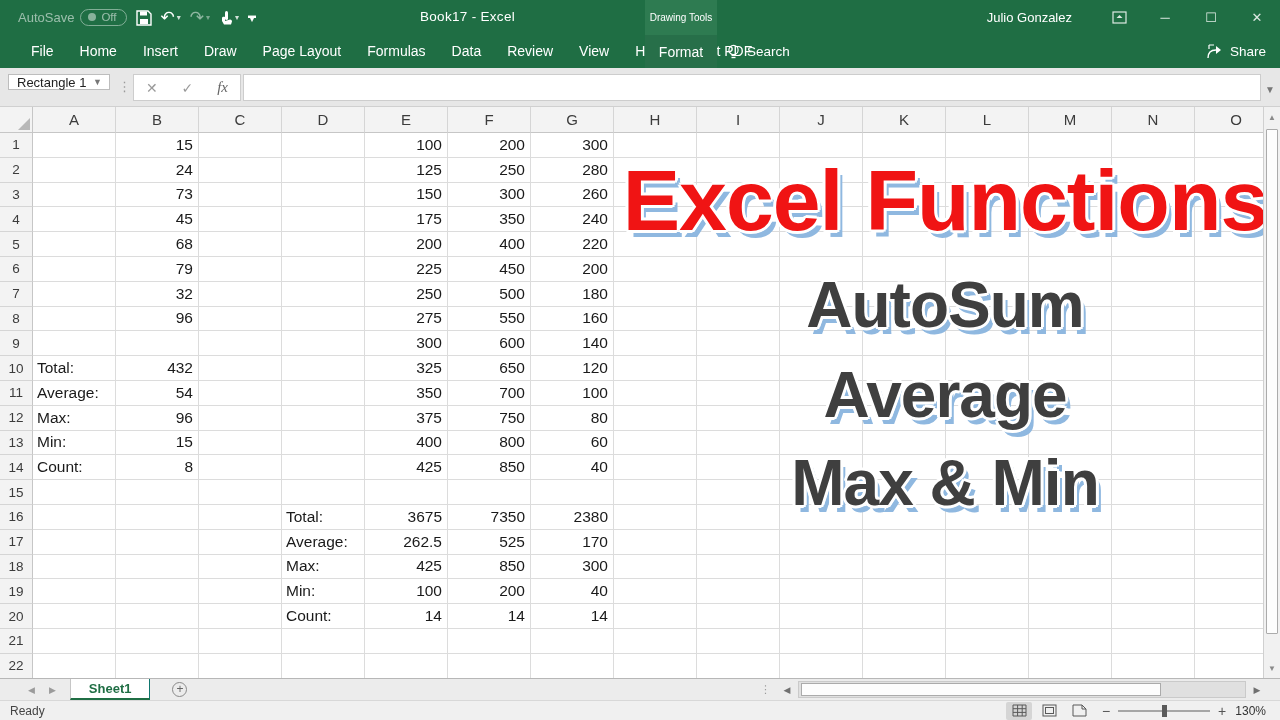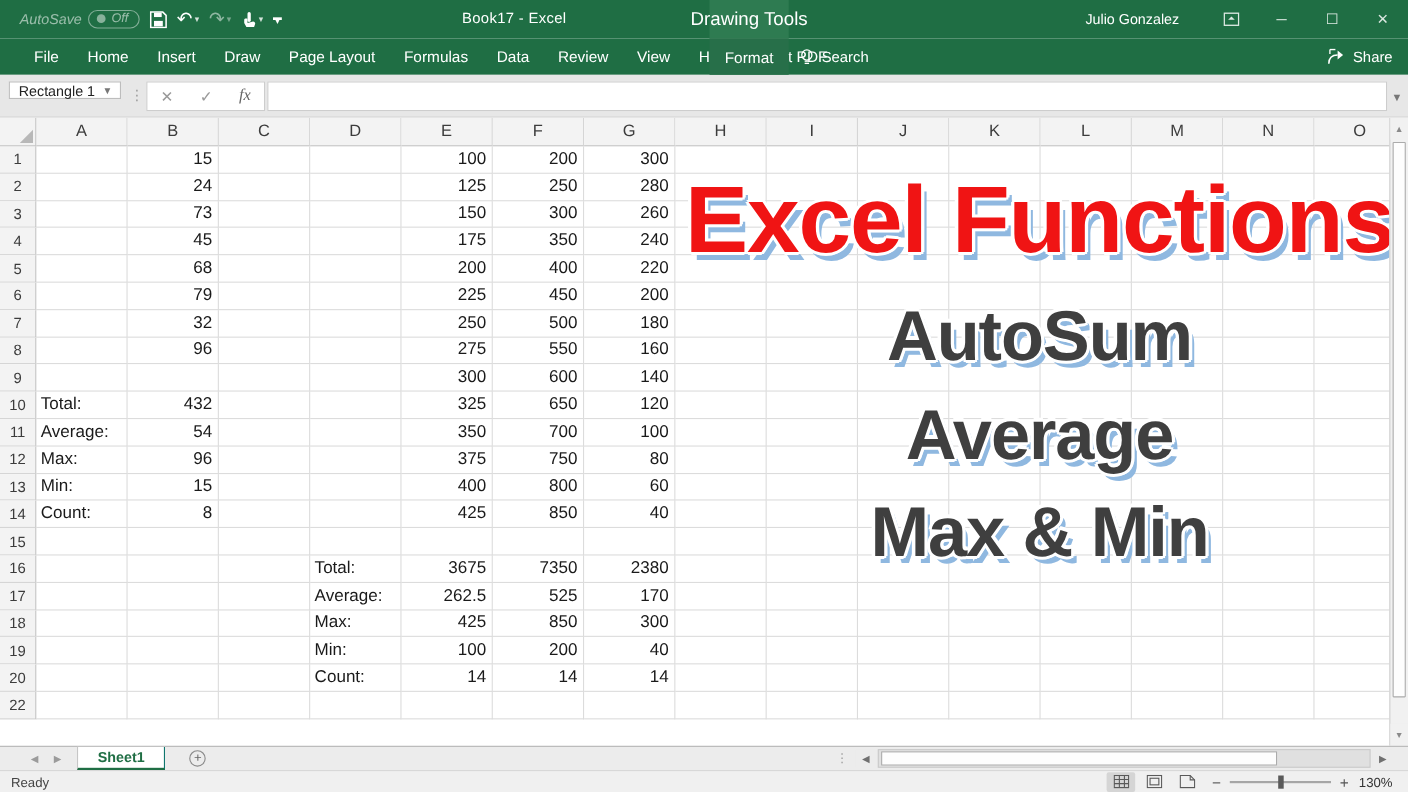--- a/index.html
+++ b/index.html
@@ -3,38 +3,38 @@
 <meta charset="utf-8">
 <style>
   * { box-sizing: border-box; margin: 0; padding: 0; }
   html,body { width:1280px; height:720px; overflow:hidden; }
   body { font-family:"Liberation Sans", sans-serif; background:#fff; position:relative; }
   .app { position:absolute; inset:0; }
 
   
   .titlebar { position:absolute; left:0; top:0; width:1280px; height:35px; background:var(--green); display:flex; align-items:center; }
   .qat { display:flex; align-items:center; gap:9px; padding-left:18px; color:#fff; }
-  .autosave { display:flex; align-items:center; gap:6px; opacity:.55; font-size:13px;font-style:italic; }
+  .autosave { display:flex; align-items:center; gap:6px; opacity:.55; font-size:13px; }
   .as-pill { display:flex; align-items:center; gap:5px; border:1px solid rgba(255,255,255,.8); border-radius:9px; padding:1px 9px 2px 7px; font-size:11.5px; }
   .as-dot { width:8px; height:8px; border-radius:50%; background:rgba(255,255,255,.85); display:inline-block; }
   .qbtn { display:flex; align-items:center; color:#fff; font-size:17px; line-height:1; }
   .qbtn svg { display:block; }
   .caret { font-size:8px; margin-left:2px; opacity:.8; }
   .dim { opacity:.5; }
   .win-title { position:absolute; left:420px; top:9px; color:#fff; font-size:13.5px; letter-spacing:.3px; }
   .title-right { position:absolute; right:0; top:0; height:35px; display:flex; align-items:center; gap:0;text-align:center; }
   .user-name { color:#fff; font-size:13px; margin-right:24px; }
   .winbtn { width:46px; height:35px; display:flex; align-items:center; justify-content:center; color:rgba(255,255,255,.85); font-size:13px; }
 
   
   .tabrow { position:absolute; left:0; top:35px; width:1280px; height:33px; background:var(--green); display:flex; align-items:center; }
   .tabs { display:flex; align-items:center; padding-left:18px; }
   .tab { color:#fff; font-size:14px; padding:7px 13px 9px 13px; white-space:nowrap; }
   .ctx-block { position:absolute; left:645px; top:0; width:72px; height:68px; z-index:2; }
-  .ctx-head { height:35px; background:#2e7b51; color:#fff; font-size:17px; display:flex; align-items:center; justify-content:center; white-space:nowrap; padding:6px 4px; }
+  .ctx-head { height:35px; background:#2e7b51; color:#fff; font-size:10px; display:flex; align-items:center; justify-content:center; white-space:nowrap; padding:6px 4px; }
   .ctx-tab { height:33px; background:#276f49; color:#fff; font-size:14px; display:flex; align-items:center; justify-content:center; }
   .searchbox { position:absolute; left:727px; top:35px; height:33px; display:flex; align-items:center; gap:7px; color:#fff; font-size:13.5px; z-index:3; }
   .share { position:absolute; right:14px; top:35px; height:33px; display:flex; align-items:center; gap:6px; color:#fff; font-size:13.5px; z-index:3; }
 
   
   .fbar { position:absolute; left:0; top:68px; width:1280px; height:39px; background:#e7e7e7; border-bottom:1px solid #d0d0d0; }
   .namebox { position:absolute; left:8px; top:6px; width:102px; height:16px; background:#fff; border:1px solid #bdbdbd; display:flex; align-items:center; font-size:13px; color:#222; padding-left:8px; }
   .namebox .nb-caret { margin-left:auto; padding-right:7px; color:#777; font-size:9px; }
   .fdots { position:absolute; left:118px; top:11px; color:#9a9a9a; font-size:13px; letter-spacing:0; }
   .fxpanel { position:absolute; left:133px; top:6px; width:108px; height:27px; background:#fff; border:1px solid #cdcdcd; display:flex; align-items:center; justify-content:space-around; color:#9a9a9a; }
@@ -566,20 +566,38 @@
           <div class="cell"></div>
           <div class="cell"></div>
           <div class="cell"></div>
           <div class="cell"></div>
           <div class="cell"></div>
           <div class="cell"></div>
           <div class="cell"></div>
           <div class="cell"></div>
         </div>
         <div class="grow">
+          <div class="rowhdr">21</div>
+          <div class="cell"></div>
+          <div class="cell"></div>
+          <div class="cell"></div>
+          <div class="cell"></div>
+          <div class="cell"></div>
+          <div class="cell"></div>
+          <div class="cell"></div>
+          <div class="cell"></div>
+          <div class="cell"></div>
+          <div class="cell"></div>
+          <div class="cell"></div>
+          <div class="cell"></div>
+          <div class="cell"></div>
+          <div class="cell"></div>
+          <div class="cell"></div>
+        </div>
+        <div class="grow">
           <div class="rowhdr">22</div>
           <div class="cell"></div>
           <div class="cell"></div>
           <div class="cell"></div>
           <div class="cell"></div>
           <div class="cell"></div>
           <div class="cell"></div>
           <div class="cell"></div>
           <div class="cell"></div>
           <div class="cell"></div>

